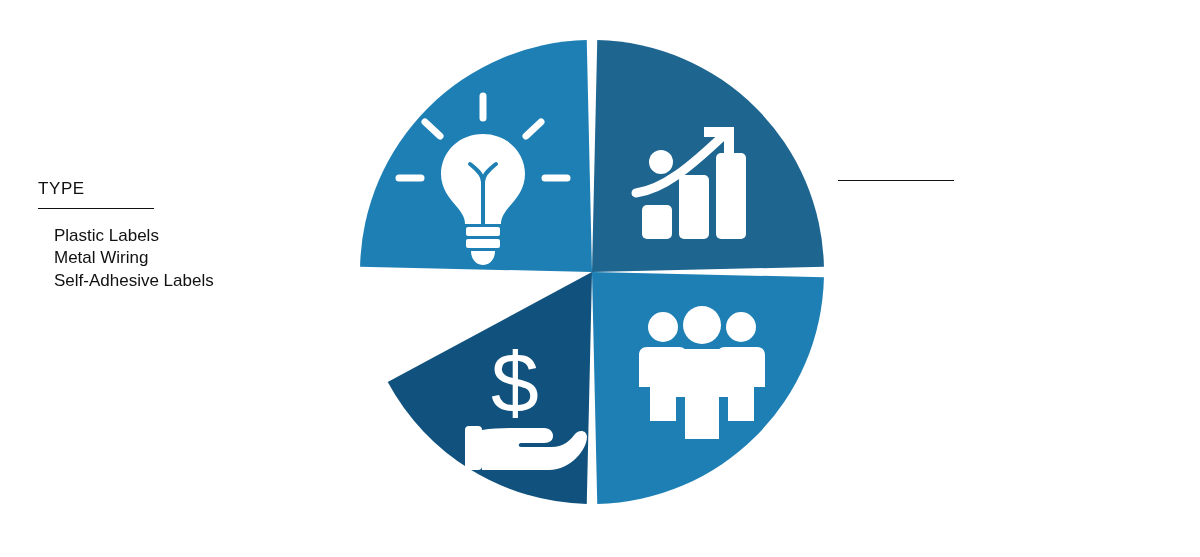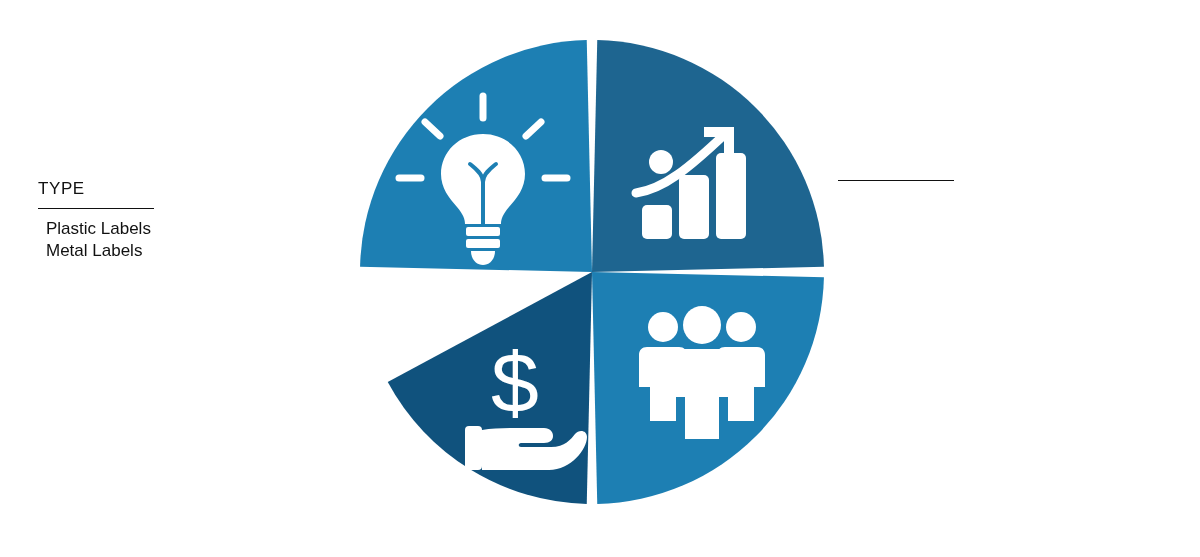--- a/index.html
+++ b/index.html
@@ -43,21 +43,21 @@
     white-space: nowrap;
   }
   .block-rule {
     width: 116px;
     height: 1px;
     background: #111111;
     margin: 0 0 9px 0;
   }
   .block-list {
     list-style: none;
-    margin: 8px;
+    margin: 16px;
     padding: 0;
   }
   .block-list li {
     font-size: 17px;
     line-height: 1.33;
     color: #111111;
     white-space: nowrap;
     font-weight: 400;
   }
 
@@ -71,21 +71,22 @@
 </head>
 <body>
 
 <div id="infographic">
 
   <div class="label-block left">
     <div class="block-title">TYPE</div>
     <div class="block-rule"></div>
     <ul class="block-list">
       <li>Plastic Labels</li>
-      <li>Metal Labels</li>
+      <li>Metal Wiring</li>
+      <li>Self-Adhesive Labels</li>
     </ul>
   </div>
 
   <div class="label-block right">
     <div class="block-rule"></div>
   </div>
 
   <svg id="pie-chart-svg" width="1200" height="557" viewBox="0 0 1200 557">
 
     <g id="slice-layer">

